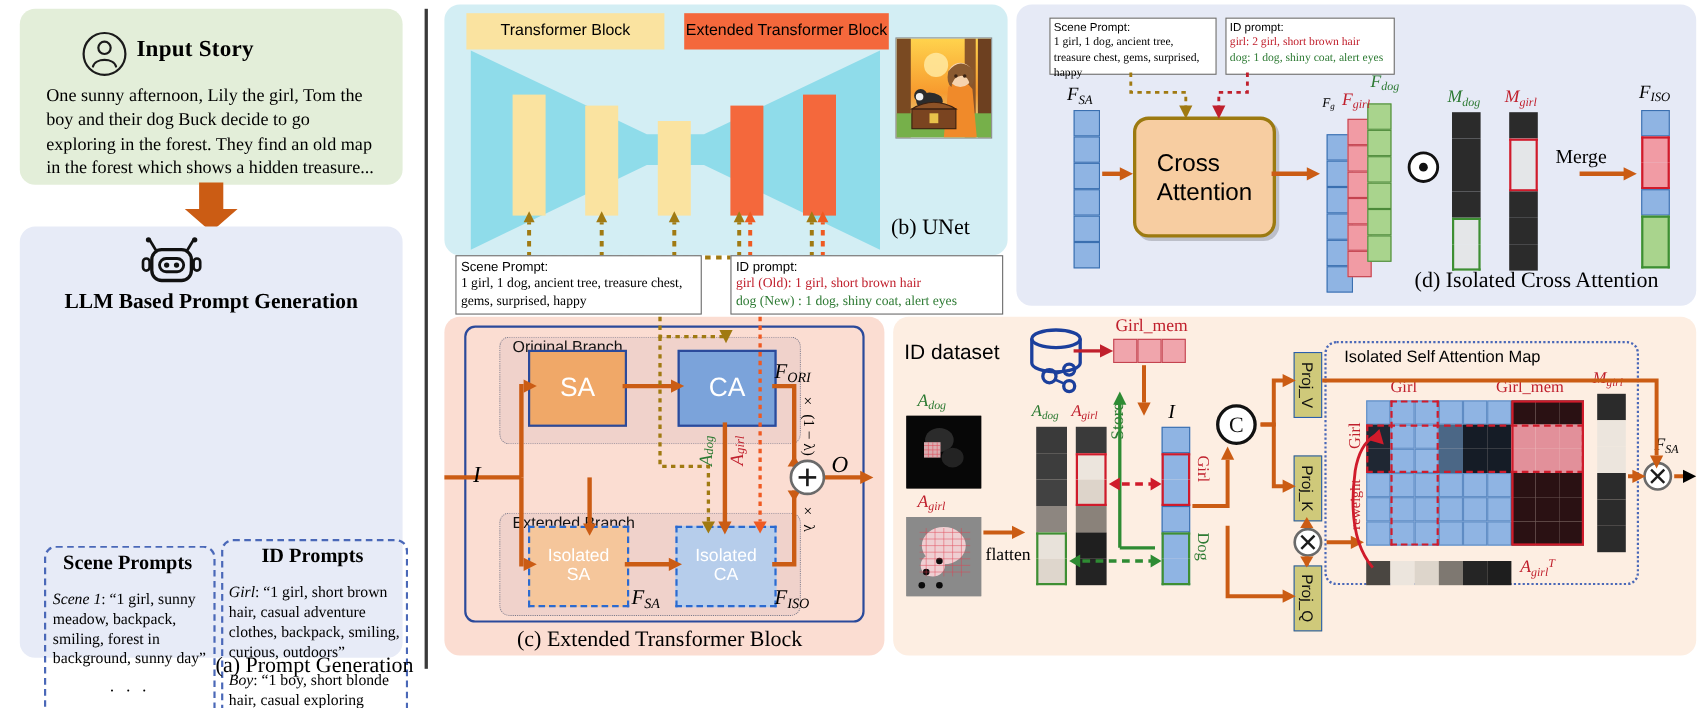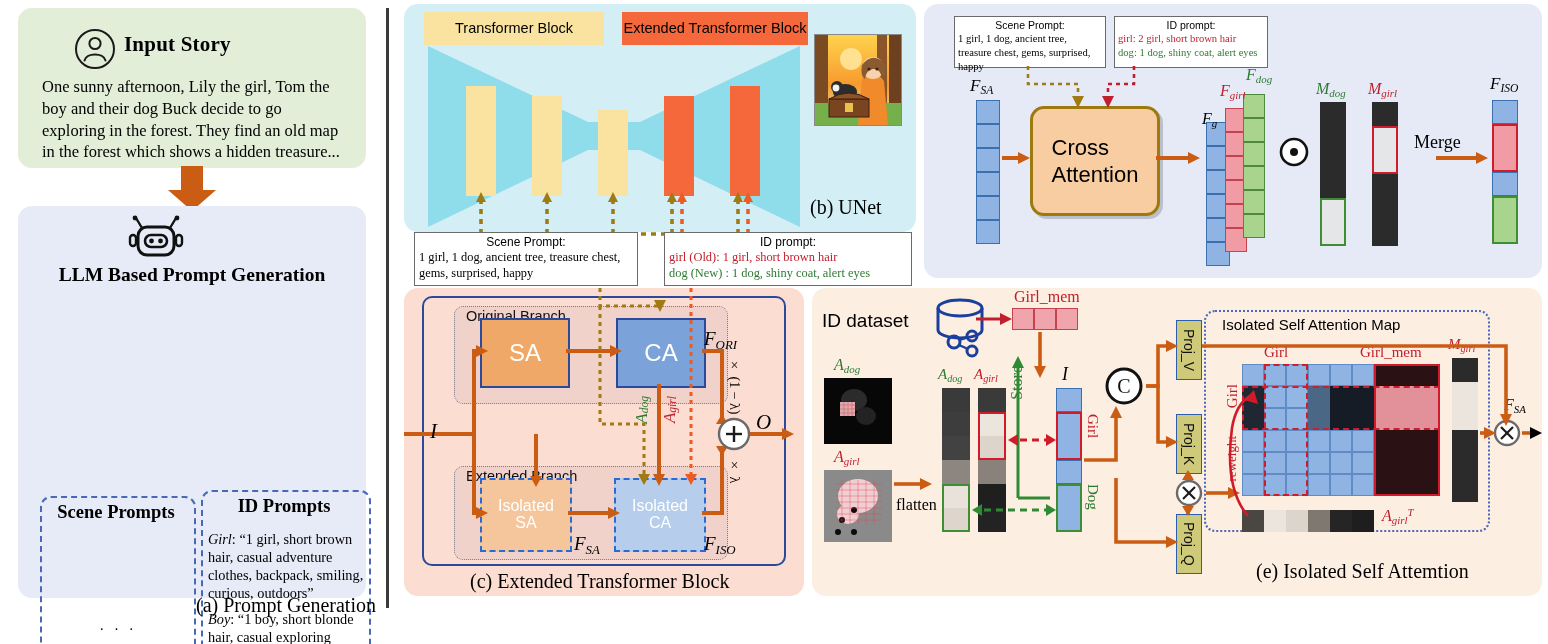--- a/index.html
+++ b/index.html
@@ -39,21 +39,21 @@
   .legend-label{width:100%;text-align:center;line-height:33px;font-size:14.5px;
                 font-family:"Liberation Sans",sans-serif;}
   #unet-shape{left:24px;top:40px;width:372px;height:185px;}
   #unet-img{left:410px;top:30px;width:86px;height:90px;border:1px solid #8a8a8a;overflow:hidden;}
   #caption-b{left:406px;top:192px;font-size:20px;}
 
   
   #scene-prompt-b{left:414px;top:232px;width:222px;height:52px;background:#fff;border:1.6px solid #6a6a6a;}
   #id-prompt-b{left:664px;top:232px;width:246px;height:52px;background:#fff;border:1.6px solid #6a6a6a;}
   .pb-txt{font-size:12.4px;line-height:1.26;padding:2px 4px;}
-  .pb-head{font-family:"Liberation Sans",sans-serif;font-size:12px;text-align:center;}
+  .pb-head{font-family:"Liberation Sans",sans-serif;font-size:12px;}
   .red{color:#c0202d;}
   .green{color:#2d7a33;}
 
   
   #etb-panel{left:404px;top:288px;width:400px;height:308px;background:#fbddd2;border-radius:14px;}
   #etb-inner{left:18px;top:8px;width:360px;height:266px;border:2.4px solid #2b4a9b;border-radius:10px;}
   .branch-box{position:absolute;border:1.6px dotted #7a7a8a;border-radius:9px;background:rgba(150,120,150,0.10);}
   #orig-branch{left:50px;top:18px;width:272px;height:96px;}
   #ext-branch{left:50px;top:178px;width:272px;height:92px;}
   .branch-title{position:absolute;font-family:"Liberation Sans",sans-serif;font-size:14.5px;color:#111;}
@@ -126,20 +126,23 @@
     <rect x="17" y="19" width="22" height="12" rx="6" fill="none" stroke="#111" stroke-width="2.6"></rect>
     <circle cx="23.5" cy="25" r="2.4" fill="#111"></circle>
       <circle cx="32.5" cy="25" r="2.4" fill="#111"></circle>
     <rect x="2" y="19" width="6" height="11" rx="3" fill="none" stroke="#111" stroke-width="2.4"></rect>
     <rect x="48" y="19" width="6" height="11" rx="3" fill="none" stroke="#111" stroke-width="2.4"></rect>
   </svg>
   <div class="abs" id="llm-title">LLM Based Prompt Generation</div>
 
   <div class="abs" id="scene-box"></div>
   <div class="lbl pbox-title" style="left:22px;top:296px;width:152px;">Scene Prompts</div>
+  <div class="lbl ptxt" style="left:30px;top:330px;width:140px;">
+    <span class="pname">Scene 1</span><span>:&nbsp;</span><span>“1 girl, sunny meadow, backpack, smiling, forest in background, sunny day”</span>
+  </div>
   <div class="lbl dots" style="left:30px;top:415px;width:140px;">· · ·</div>
   <div class="lbl ptxt" style="left:30px;top:437px;width:142px;">
     
   </div>
 
   <div class="abs" id="id-box"></div>
   <div class="lbl pbox-title" style="left:183px;top:290px;width:166px;">ID Prompts</div>
   <div class="lbl ptxt" style="left:190px;top:324px;width:156px;">
     <span class="pname">Girl</span><span>:&nbsp;</span><span>“1 girl, short brown hair, casual adventure clothes, backpack, smiling, curious, outdoors”</span>
   </div>
@@ -376,21 +379,21 @@
     <div class="cell" style="left:0;top:120px;width:22px;height:24px;background:#f19ba4;border:1.4px solid #c4434f;"></div>
   </div>
   <div class="cellcol" style="left:319px;top:90px;">
     <div class="cell" style="left:0;top:0;width:22px;height:24px;background:#a9d48d;border:1.4px solid #4d8a3a;"></div>
     <div class="cell" style="left:0;top:24px;width:22px;height:24px;background:#a9d48d;border:1.4px solid #4d8a3a;"></div>
     <div class="cell" style="left:0;top:48px;width:22px;height:24px;background:#a9d48d;border:1.4px solid #4d8a3a;"></div>
     <div class="cell" style="left:0;top:72px;width:22px;height:24px;background:#a9d48d;border:1.4px solid #4d8a3a;"></div>
     <div class="cell" style="left:0;top:96px;width:22px;height:24px;background:#a9d48d;border:1.4px solid #4d8a3a;"></div>
     <div class="cell" style="left:0;top:120px;width:22px;height:24px;background:#a9d48d;border:1.4px solid #4d8a3a;"></div>
   </div>
-  <div class="lbl" style="left:278px;top:106px;font-size:16px;font-style:italic;">
+  <div class="lbl" style="left:278px;top:82px;font-size:12px;font-style:italic;">
     <span>F</span><span class="sub">g</span>
   </div>
   <div class="lbl red" style="left:296px;top:78px;font-size:16px;font-style:italic;text-align:center;">
     <span>F</span><span class="sub">girl</span>
   </div>
   <div class="lbl green" style="left:322px;top:62px;font-size:16px;font-style:italic;">
     <span>F</span><span class="sub">dog</span>
   </div>
 
   <svg class="abs" style="left:354px;top:132px;" width="32" height="32">
@@ -450,20 +453,21 @@
     <g stroke="#a07a12" stroke-width="2.6" stroke-dasharray="4,4" fill="none">
       <path d="M104,62 L104,80 L154,80 L154,94"></path>
     </g>
     <polygon points="148,92 160,92 154,104" fill="#a07a12"></polygon>
     <g stroke="#c0202d" stroke-width="2.6" stroke-dasharray="4,4" fill="none">
       <path d="M210,62 L210,80 L184,80 L184,94"></path>
     </g>
     <polygon points="178,92 190,92 184,104" fill="#c0202d"></polygon>
   </svg>
 
+  <div class="lbl" id="caption-d">(d) Isolated Cross Attention</div>
 </div>
 
 <div class="abs" id="isa-panel">
   <div class="lblsans" id="id-dataset-lbl">ID dataset</div>
 
   <svg class="abs" style="left:118px;top:8px;" width="66" height="66">
     <ellipse cx="30" cy="12" rx="22" ry="8" fill="none" stroke="#1b3f9c" stroke-width="3"></ellipse>
     <path d="M8,12 L8,34 A22,8 0 0 0 52,34 L52,12" fill="none" stroke="#1b3f9c" stroke-width="3"></path>
     <circle cx="24" cy="46" r="6" fill="none" stroke="#1b3f9c" stroke-width="3"></circle>
     <circle cx="42" cy="40" r="5" fill="none" stroke="#1b3f9c" stroke-width="3"></circle>
@@ -770,14 +774,13 @@
         <path d="M710,145 L720,145"></path>
       </g>
     <polygon points="718,139 718,151 730,145"></polygon>
 
     <g stroke="#d01b2b" stroke-width="2.6" fill="none">
       <path d="M436,228 Q412,200 420,140 Q424,116 438,108"></path>
     </g>
     <polygon points="432,112 442,102 446,116" fill="#d01b2b"></polygon>
   </svg>
 
-  <div class="lbl" id="caption-e">(e) Isolated Self Attemtion</div>
 </div>
 
 </body></html>

